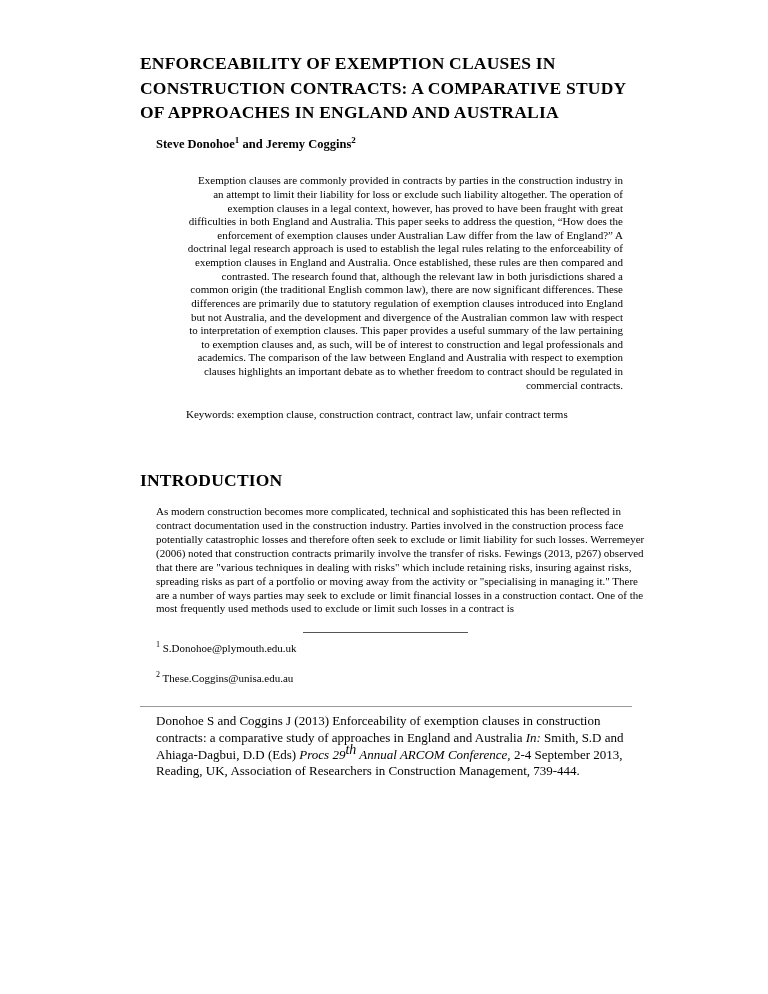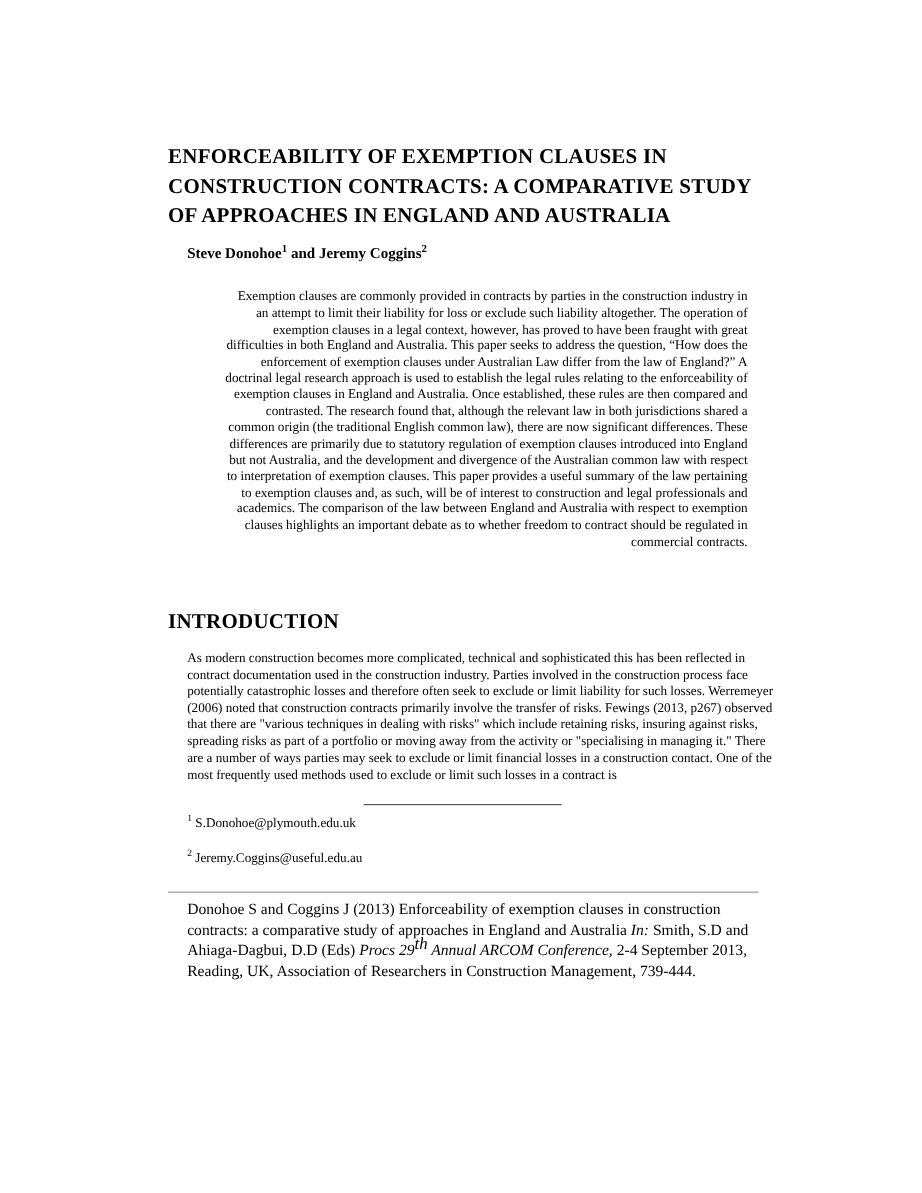--- a/index.html
+++ b/index.html
@@ -12,21 +12,21 @@
     height: 994px;
     font-family: "Liberation Serif", "DejaVu Serif", serif;
     color: #000000;
     position: relative;
     overflow: hidden;
   }
   .page {
     box-sizing: border-box;
     width: 768px;
     height: 752px;
-    padding: 106px 138px 0 140px;
+    padding: 39px 138px 0 140px;
   }
   .title {
     font-size: 17.5px;
     font-weight: bold;
     line-height: 1.42;
     letter-spacing: 0.2px;
   }
   .authors {
     margin-top: 12px;
     font-size: 12.5px;
@@ -105,29 +105,30 @@
 <body>
 
 <div class="page">
 
   <h1 class="title">ENFORCEABILITY OF EXEMPTION CLAUSES IN CONSTRUCTION CONTRACTS: A COMPARATIVE STUDY OF APPROACHES IN ENGLAND AND AUSTRALIA</h1>
 
   <p class="authors"><b><span>Steve Donohoe</span><sup>1</sup><span> and </span><span>Jeremy Coggins</span><sup>2</sup></b></p>
 
   <p class="abstract">Exemption clauses are commonly provided in contracts by parties in the construction industry in an attempt to limit their liability for loss or exclude such liability altogether. The operation of exemption clauses in a legal context, however, has proved to have been fraught with great difficulties in both England and Australia. This paper seeks to address the question, “How does the enforcement of exemption clauses under Australian Law differ from the law of England?” A doctrinal legal research approach is used to establish the legal rules relating to the enforceability of exemption clauses in England and Australia. Once established, these rules are then compared and contrasted. The research found that, although the relevant law in both jurisdictions shared a common origin (the traditional English common law), there are now significant differences. These differences are primarily due to statutory regulation of exemption clauses introduced into England but not Australia, and the development and divergence of the Australian common law with respect to interpretation of exemption clauses. This paper provides a useful summary of the law pertaining to exemption clauses and, as such, will be of interest to construction and legal professionals and academics. The comparison of the law between England and Australia with respect to exemption clauses highlights an important debate as to whether freedom to contract should be regulated in commercial contracts.</p>
 
+  <p class="keywords">Keywords: exemption clause, construction contract, contract law, unfair contract terms</p>
 
   <h2 class="section-heading">INTRODUCTION</h2>
 
   <p class="intro">As modern construction becomes more complicated, technical and sophisticated this has been reflected in contract documentation used in the construction industry. Parties involved in the construction process face potentially catastrophic losses and therefore often seek to exclude or limit liability for such losses. Werremeyer (2006) noted that construction contracts primarily involve the transfer of risks. Fewings (2013, p267) observed that there are "various techniques in dealing with risks" which include retaining risks, insuring against risks, spreading risks as part of a portfolio or moving away from the activity or "specialising in managing it." There are a number of ways parties may seek to exclude or limit financial losses in a construction contact. One of the most frequently used methods used to exclude or limit such losses in a contract is</p>
 
   <hr class="footnote-rule">
 
   <p class="footnote"><sup>1</sup> <span>S.Donohoe@plymouth.edu.uk</span></p>
 
-  <p class="footnote"><sup>2</sup> <span>Jeremy.Coggins@useful.edu.au</span></p>
+  <p class="footnote"><sup>2</sup> <span>These.Coggins@unisa.edu.au</span></p>
 
   <div class="citation-block">
     <hr class="citation-rule">
     <p class="citation"><span>Donohoe S and Coggins J (2013) Enforceability of exemption clauses in construction contracts: a comparative study of approaches in England and Australia </span><i>In:</i><span> Smith, S.D and Ahiaga-Dagbui, D.D (Eds) </span><i>Procs 29</i><sup><i>th</i></sup><i> Annual ARCOM Conference,</i><span> 2-4 September 2013, Reading, UK, Association of Researchers in Construction Management, 739-444.</span></p>
   </div>
 
 </div>
 
 </body></html>

